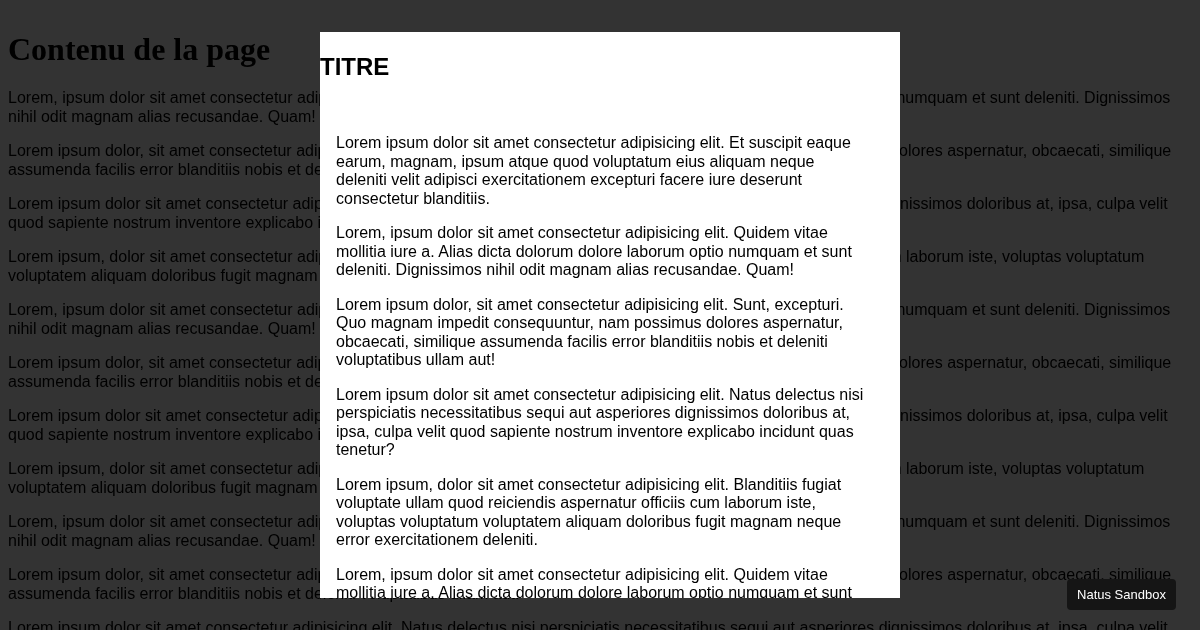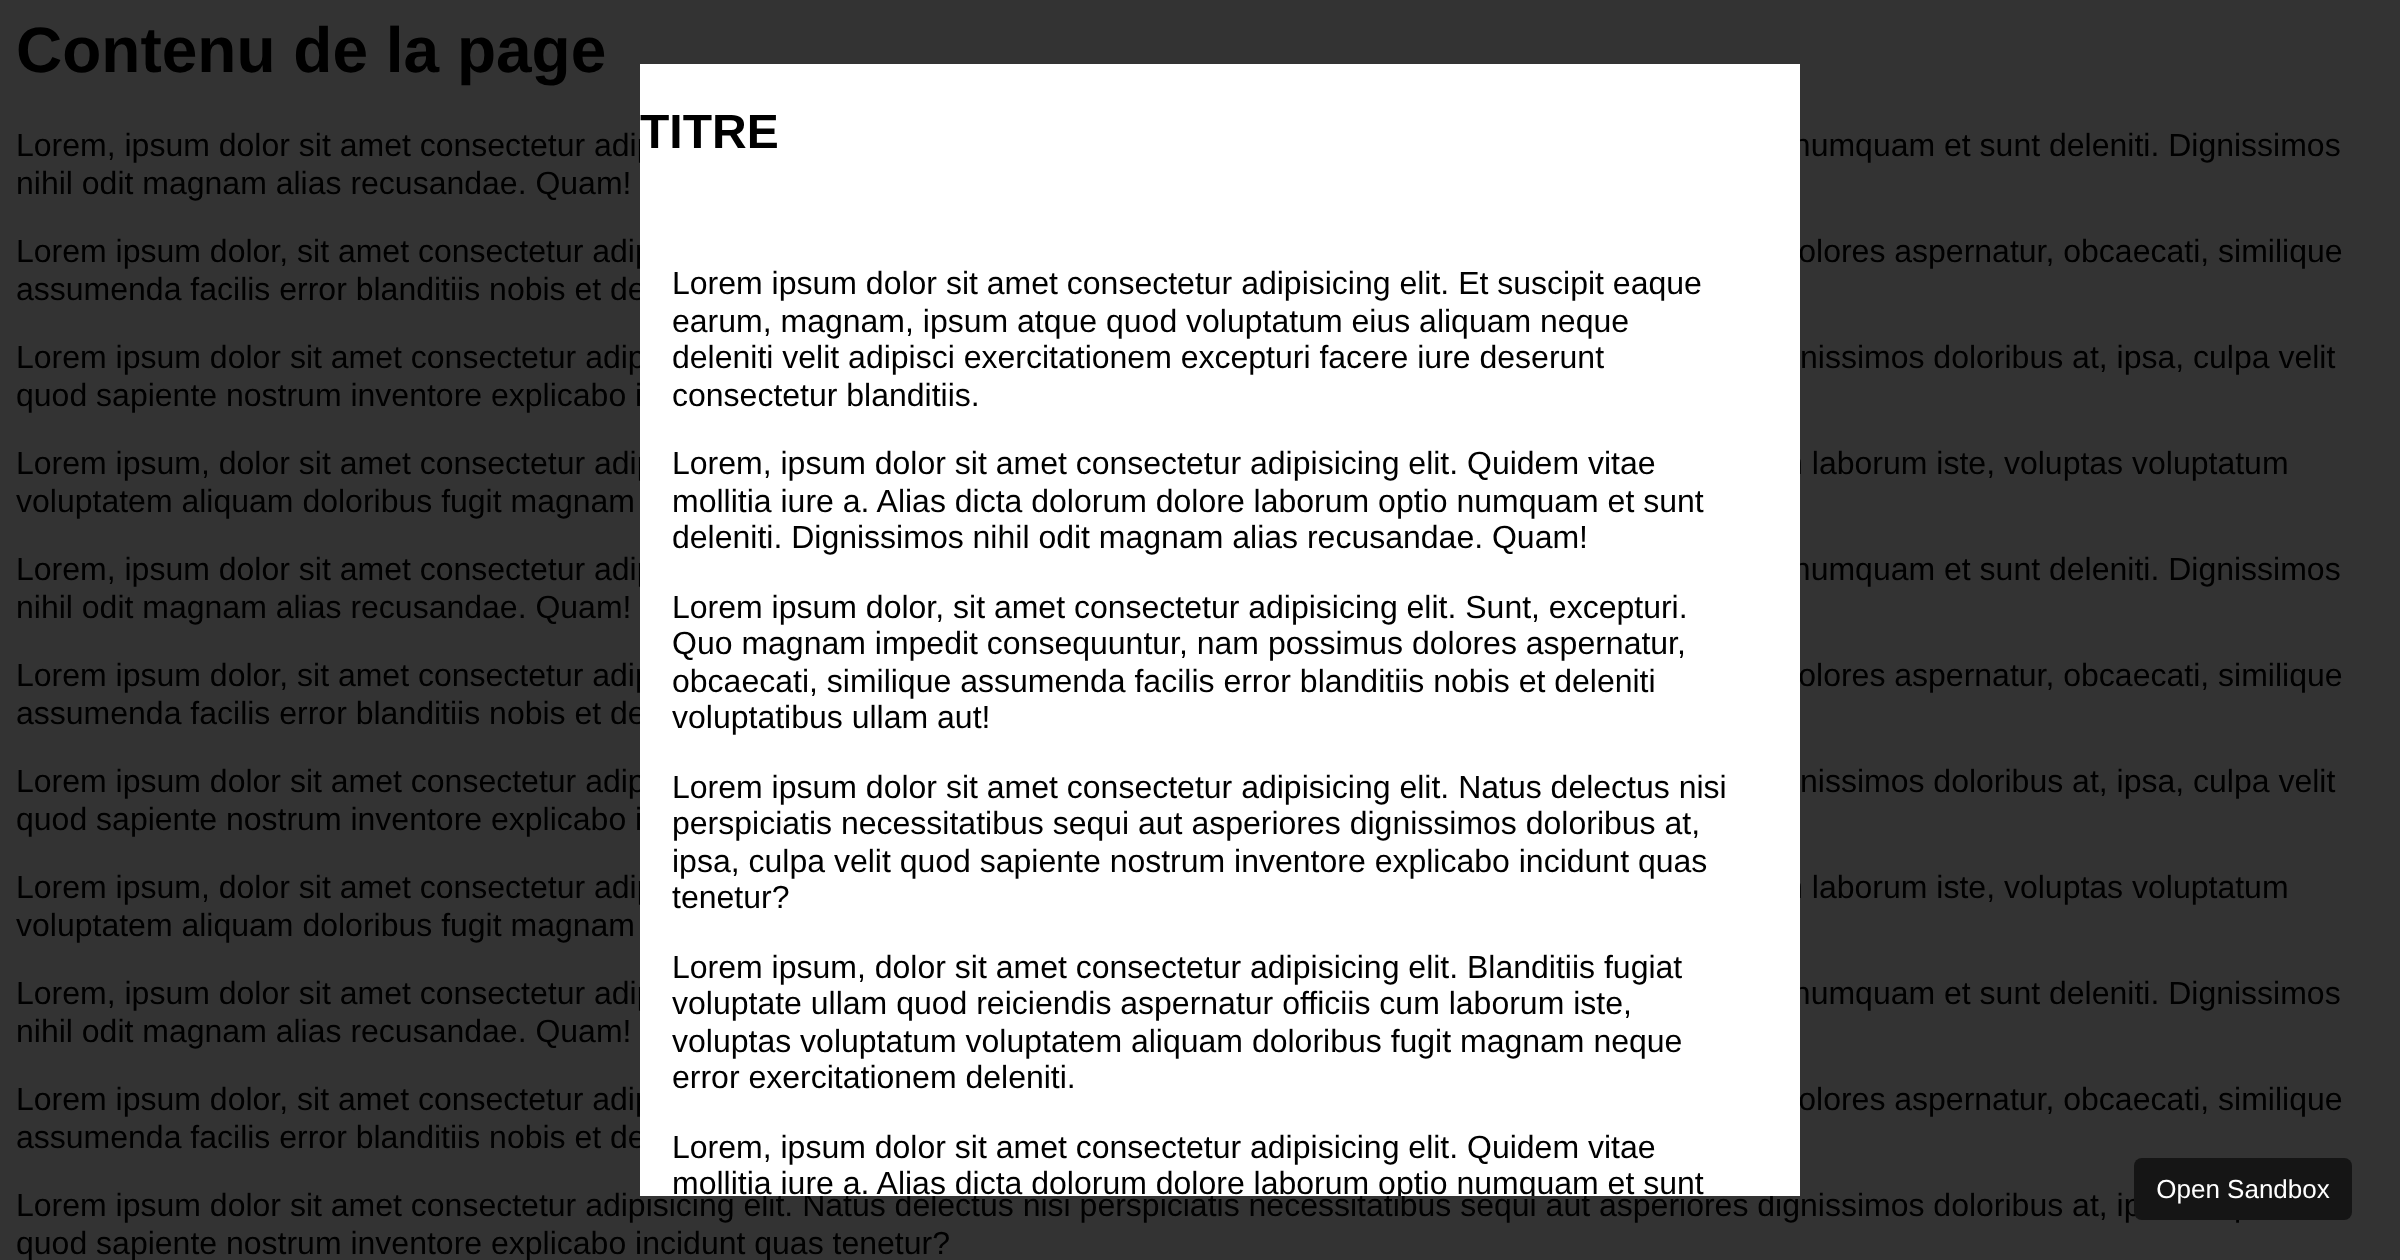--- a/index.html
+++ b/index.html
@@ -14,22 +14,23 @@
     }
     .page {
       position: absolute;
       left: 0; top: 0;
       width: 1184px;
       padding: 0 8px;
     }
     .page h1 {
       font-size: 32px;
       font-weight: bold;
-      margin: 7px 0 21px 0;
+      margin: 31px 0 21px 0;
       line-height: 37px;
+      font-family: Liberation Serif, serif;
     }
     .page p {
       font-size: 16px;
       line-height: 18.5px;
       margin: 0 0 16px 0;
     }
     .overlay {
       position: absolute;
       left: 0; top: 0;
       width: 1200px;
@@ -102,13 +103,13 @@
   <div class="modal-body">
     <p>Lorem ipsum dolor sit amet consectetur adipisicing elit. Et suscipit eaque earum, magnam, ipsum atque quod voluptatum eius aliquam neque deleniti velit adipisci exercitationem excepturi facere iure deserunt consectetur blanditiis.</p>
     <p>Lorem, ipsum dolor sit amet consectetur adipisicing elit. Quidem vitae mollitia iure a. Alias dicta dolorum dolore laborum optio numquam et sunt deleniti. Dignissimos nihil odit magnam alias recusandae. Quam!</p>
     <p>Lorem ipsum dolor, sit amet consectetur adipisicing elit. Sunt, excepturi. Quo magnam impedit consequuntur, nam possimus dolores aspernatur, obcaecati, similique assumenda facilis error blanditiis nobis et deleniti voluptatibus ullam aut!</p>
     <p>Lorem ipsum dolor sit amet consectetur adipisicing elit. Natus delectus nisi perspiciatis necessitatibus sequi aut asperiores dignissimos doloribus at, ipsa, culpa velit quod sapiente nostrum inventore explicabo incidunt quas tenetur?</p>
     <p>Lorem ipsum, dolor sit amet consectetur adipisicing elit. Blanditiis fugiat voluptate ullam quod reiciendis aspernatur officiis cum laborum iste, voluptas voluptatum voluptatem aliquam doloribus fugit magnam neque error exercitationem deleniti.</p>
     <p>Lorem, ipsum dolor sit amet consectetur adipisicing elit. Quidem vitae mollitia iure a. Alias dicta dolorum dolore laborum optio numquam et sunt deleniti. Dignissimos nihil odit magnam alias recusandae. Quam!</p>
   </div>
 </div>
 
-<button class="sandbox-btn">Open Sandbox</button>
+<button class="sandbox-btn">Natus Sandbox</button>
 
 </body></html>

